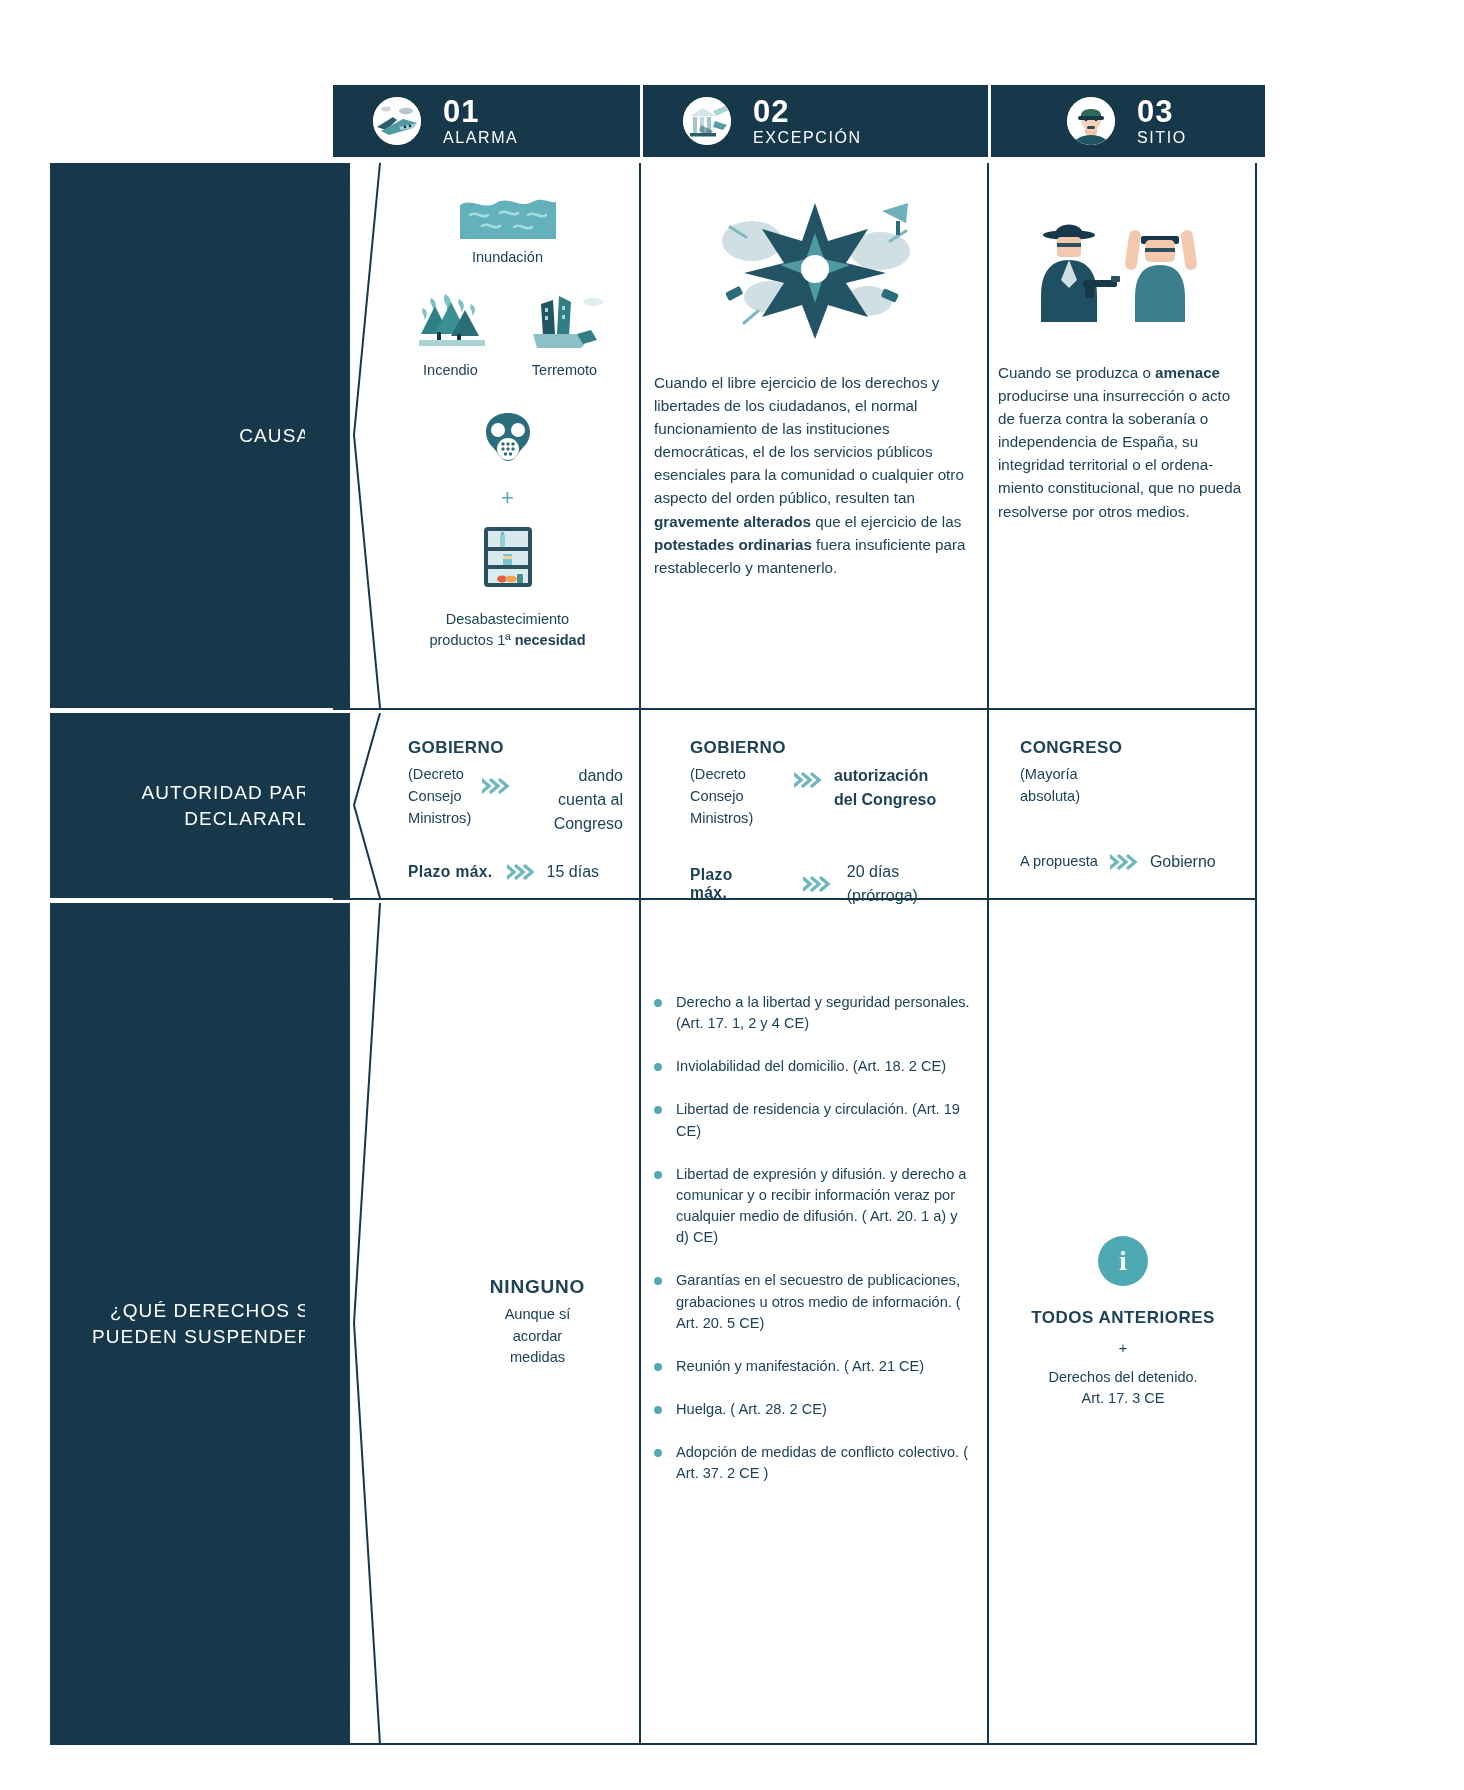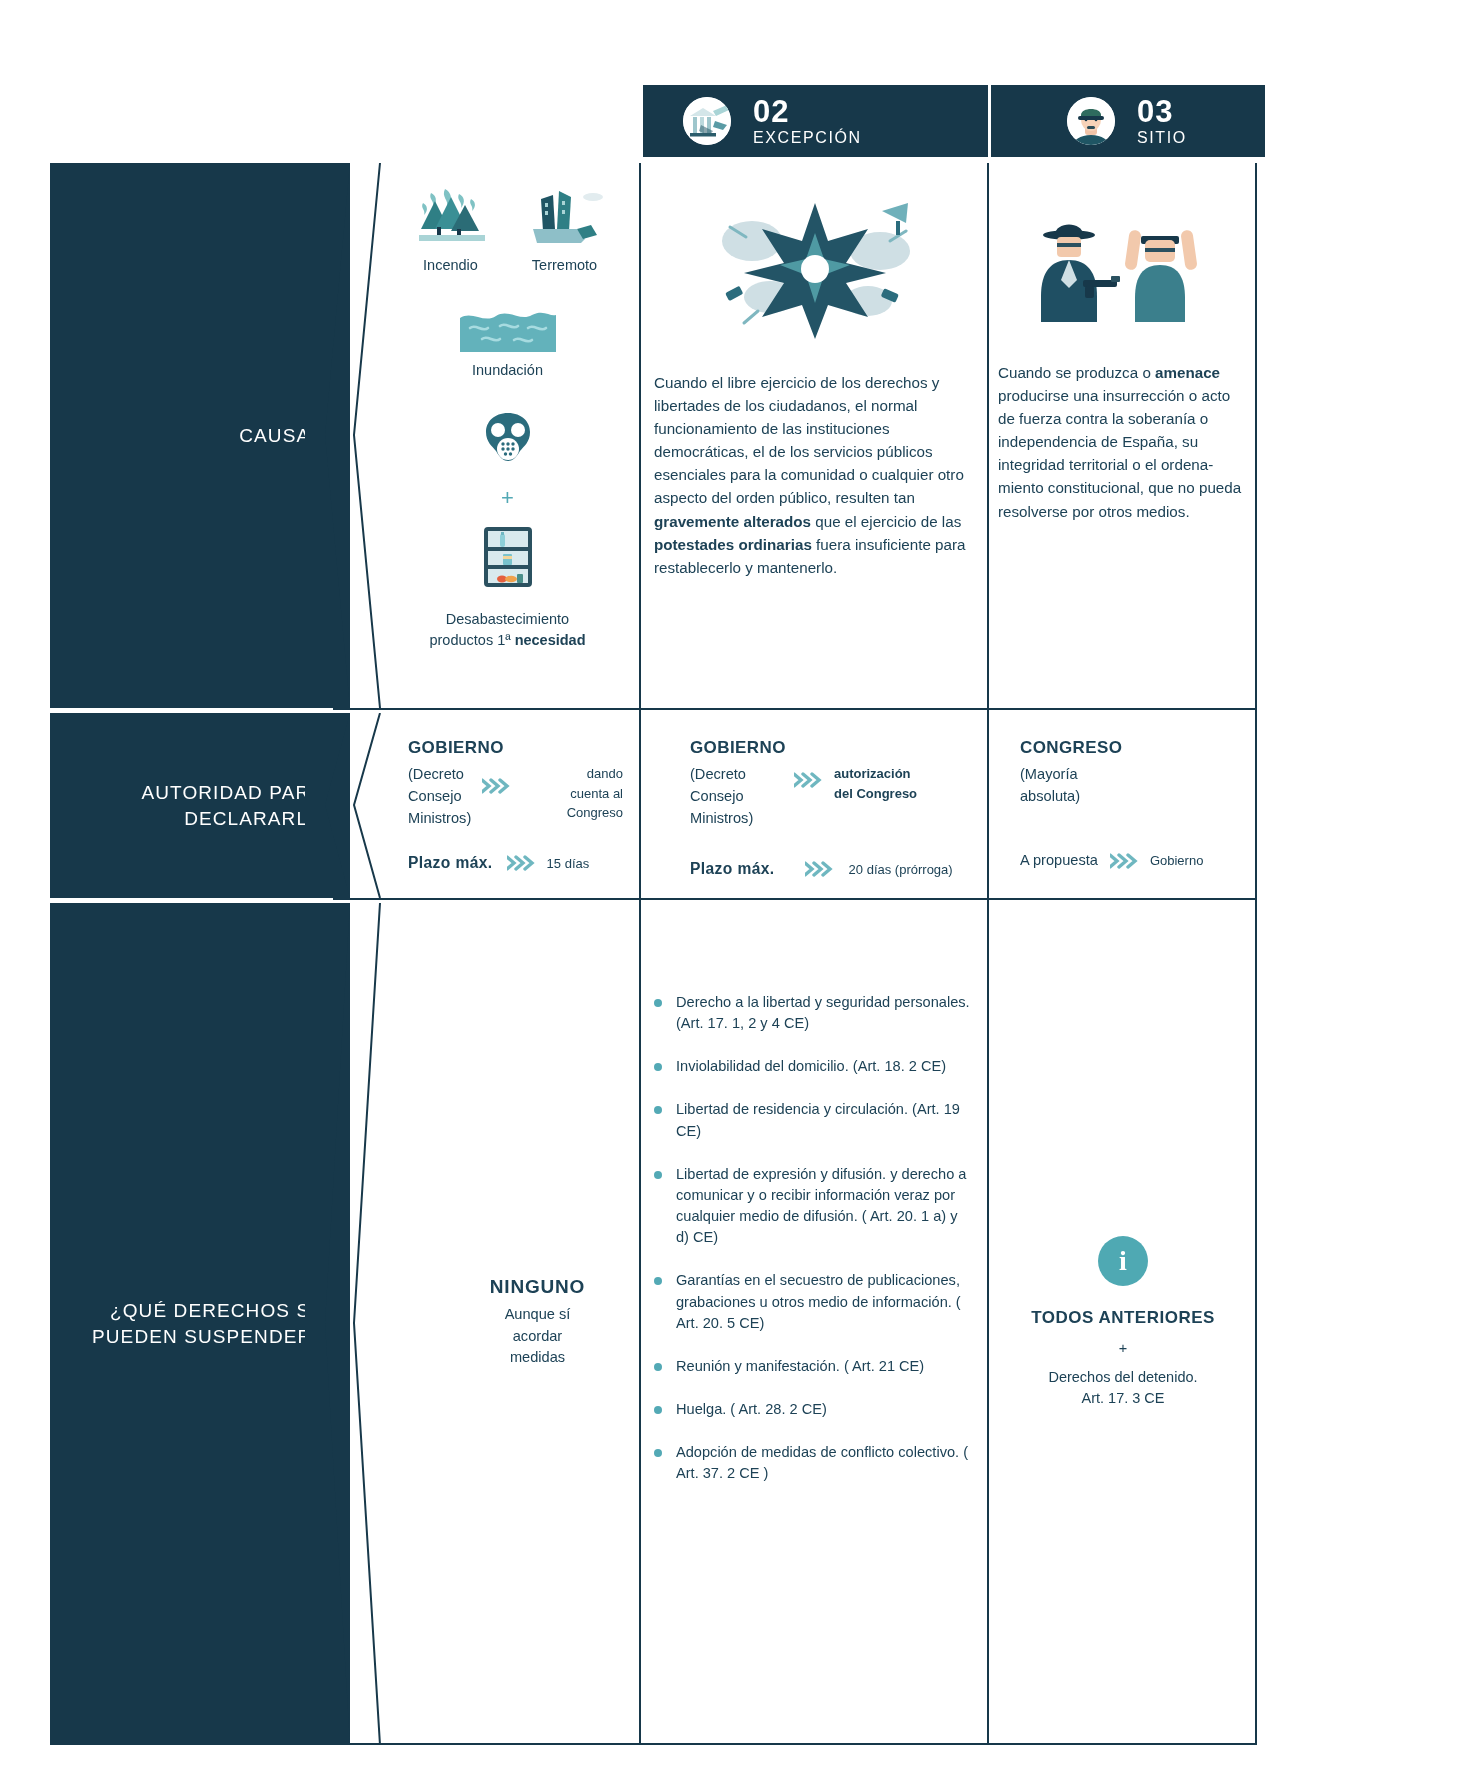--- a/index.html
+++ b/index.html
@@ -93,39 +93,57 @@
   }
   .blist li:before {
     content: ""; position: absolute; left: 4px; top: 7px;
     width: 8px; height: 8px; border-radius: 50%; background: #53a9b5;
   }
 
   
   .chev { display: inline-block; vertical-align: middle; }
   .chev svg { display: block; }
   .kv-l { color: #1d4256; font-size: 14.6px; line-height: 1.5; }
-  .kv-r { color: #1d4256; font-size: 13px; line-height: 1.5; }
+  .kv-r { color: #1d4256; font-size: 16px; line-height: 1.5; }
   .sec-head { color: #1d4256; font-size: 17px; font-weight: 700; letter-spacing: .4px; }
 
   .info-circle {
     width: 50px; height: 50px; border-radius: 50%;
     background: #4fa9b3; margin: 0 auto;
     display: flex; align-items: center; justify-content: center;
     color: #ffffff; font-size: 28px; font-weight: 700;
     font-family: "Liberation Serif", serif;
   }
 </style>
 </head>
 <body>
 
 <div class="sheet">
   <div class="grid">
 
     <div class="hdr-row">
 
+      <div class="hdr-cell" style="left:283px; width:307px;">
+        <div class="hdr-badge">
+          <svg viewBox="0 0 48 48" width="48" height="48">
+            <circle cx="24" cy="24" r="24" fill="#ffffff"></circle>
+            <ellipse cx="33" cy="14" rx="7" ry="3.2" fill="#b9c4cc"></ellipse>
+            <ellipse cx="13" cy="12" rx="5" ry="2.4" fill="#cfd8dd"></ellipse>
+            <path d="M4 30 L20 20 L24 23 L13 33 Z" fill="#2b5c6b"></path>
+            <path d="M8 34 L30 22 L44 26 L40 31 L16 38 Z" fill="#4f9aa3"></path>
+            <path d="M26 30 L44 26 L40 31 L28 33 Z" fill="#a9d4d6"></path>
+            <circle cx="37" cy="29" r="1.4" fill="#17384a"></circle>
+            <circle cx="32" cy="30" r="1.4" fill="#17384a"></circle>
+          </svg>
+        </div>
+        <div class="hdr-txt">
+          <span class="hdr-num">01</span>
+          <span class="hdr-name">ALARMA</span>
+        </div>
+      </div>
       <div class="hdr-sep" style="left:590px;"></div>
 
       <div class="hdr-cell" style="left:593px; width:345px;">
         <div class="hdr-badge">
           <svg viewBox="0 0 48 48" width="48" height="48">
             <circle cx="24" cy="24" r="24" fill="#ffffff"></circle>
             <rect x="10" y="20" width="4" height="16" fill="#9ec6cc"></rect>
             <rect x="17" y="20" width="4" height="16" fill="#bcd9dd"></rect>
             <rect x="24" y="20" width="4" height="16" fill="#9ec6cc"></rect>
             <rect x="7" y="36" width="26" height="3.5" fill="#2b5c6b"></rect>
@@ -177,20 +195,34 @@
       <svg width="60" height="545" viewBox="0 0 60 545" preserveAspectRatio="none">
         <polyline points="48,0 22,272 48,545" fill="none" stroke="#17384a" stroke-width="2"></polyline>
       </svg>
     </div>
 
     <div class="vline" style="left:589px; top:78px; height:545px;"></div>
     <div class="vline" style="left:937px; top:78px; height:545px;"></div>
     <div class="vline" style="left:1205px; top:78px; height:545px;"></div>
 
     <div class="cellbox" style="left:330px; top:78px; width:255px; height:545px;">
+
+      <div style="margin-top:32px;">
+        <div style="height:44px; display:flex; justify-content:center;">
+          <svg viewBox="0 0 96 44" width="96" height="44">
+            <path d="M0 10 C12 2 24 16 36 8 C48 0 60 14 72 7 C84 1 90 9 96 7 L96 44 L0 44 Z" fill="#63b2bb"></path>
+            <path d="M10 20 C16 15 22 25 28 20" stroke="#a7dbe0" stroke-width="2.6" fill="none" stroke-linecap="round"></path>
+            <path d="M40 18 C46 13 52 23 58 18" stroke="#a7dbe0" stroke-width="2.6" fill="none" stroke-linecap="round"></path>
+            <path d="M68 20 C74 15 80 25 86 20" stroke="#a7dbe0" stroke-width="2.6" fill="none" stroke-linecap="round"></path>
+            <path d="M22 31 C28 26 34 36 40 31" stroke="#a7dbe0" stroke-width="2.6" fill="none" stroke-linecap="round"></path>
+            <path d="M54 32 C60 27 66 37 72 32" stroke="#a7dbe0" stroke-width="2.6" fill="none" stroke-linecap="round"></path>
+          </svg>
+        </div>
+        <div class="icon-cap">Inundación</div>
+      </div>
 
       <div style="display:flex; justify-content:center; gap:22px; margin-top:22px;">
         <div style="width:92px;">
           <div style="height:62px;">
             <svg viewBox="0 0 92 62" width="92" height="62">
               <path d="M26 8 C23 14 30 16 28 22 C33 16 31 10 26 8 Z" fill="#7fc2c4"></path>
               <path d="M40 4 C36 12 44 15 42 22 C49 15 46 7 40 4 Z" fill="#7fc2c4"></path>
               <path d="M54 9 C51 15 58 17 56 23 C61 17 59 11 54 9 Z" fill="#7fc2c4"></path>
               <path d="M66 14 C63 19 69 21 67 26 C72 21 70 16 66 14 Z" fill="#7fc2c4"></path>
               <path d="M18 18 C15 23 21 25 19 30 C24 25 22 20 18 18 Z" fill="#7fc2c4"></path>
@@ -213,34 +245,20 @@
               <rect x="26" y="18" width="3" height="4" fill="#a9d4d6"></rect>
               <rect x="26" y="26" width="3" height="4" fill="#a9d4d6"></rect>
               <rect x="43" y="16" width="3" height="4" fill="#a9d4d6"></rect>
               <rect x="43" y="25" width="3" height="4" fill="#a9d4d6"></rect>
               <path d="M14 44 L58 44 L66 54 L62 58 L18 58 Z" fill="#8ebfc8"></path>
               <path d="M58 44 L72 40 L78 50 L64 54 Z" fill="#2f7f85"></path>
             </svg>
           </div>
           <div class="icon-cap">Terremoto</div>
         </div>
-      </div>
-
-      <div style="margin-top:32px;">
-        <div style="height:44px; display:flex; justify-content:center;">
-          <svg viewBox="0 0 96 44" width="96" height="44">
-            <path d="M0 10 C12 2 24 16 36 8 C48 0 60 14 72 7 C84 1 90 9 96 7 L96 44 L0 44 Z" fill="#63b2bb"></path>
-            <path d="M10 20 C16 15 22 25 28 20" stroke="#a7dbe0" stroke-width="2.6" fill="none" stroke-linecap="round"></path>
-            <path d="M40 18 C46 13 52 23 58 18" stroke="#a7dbe0" stroke-width="2.6" fill="none" stroke-linecap="round"></path>
-            <path d="M68 20 C74 15 80 25 86 20" stroke="#a7dbe0" stroke-width="2.6" fill="none" stroke-linecap="round"></path>
-            <path d="M22 31 C28 26 34 36 40 31" stroke="#a7dbe0" stroke-width="2.6" fill="none" stroke-linecap="round"></path>
-            <path d="M54 32 C60 27 66 37 72 32" stroke="#a7dbe0" stroke-width="2.6" fill="none" stroke-linecap="round"></path>
-          </svg>
-        </div>
-        <div class="icon-cap">Inundación</div>
       </div>
 
       <div style="margin-top:30px;">
         <div style="height:52px; display:flex; justify-content:center;">
           <svg viewBox="0 0 56 52" width="56" height="52">
             <path d="M28 2 C42 2 50 11 50 21 C50 31 44 35 40 40 C36 47 32 50 28 50 C24 50 20 47 16 40 C12 35 6 31 6 21 C6 11 14 2 28 2 Z" fill="#2b6c7d"></path>
             <circle cx="18" cy="19" r="7" fill="#ffffff"></circle>
             <circle cx="38" cy="19" r="7" fill="#ffffff"></circle>
             <circle cx="28" cy="38" r="11" fill="#ffffff"></circle>
             <circle cx="23" cy="33" r="1.7" fill="#2b6c7d"></circle>

